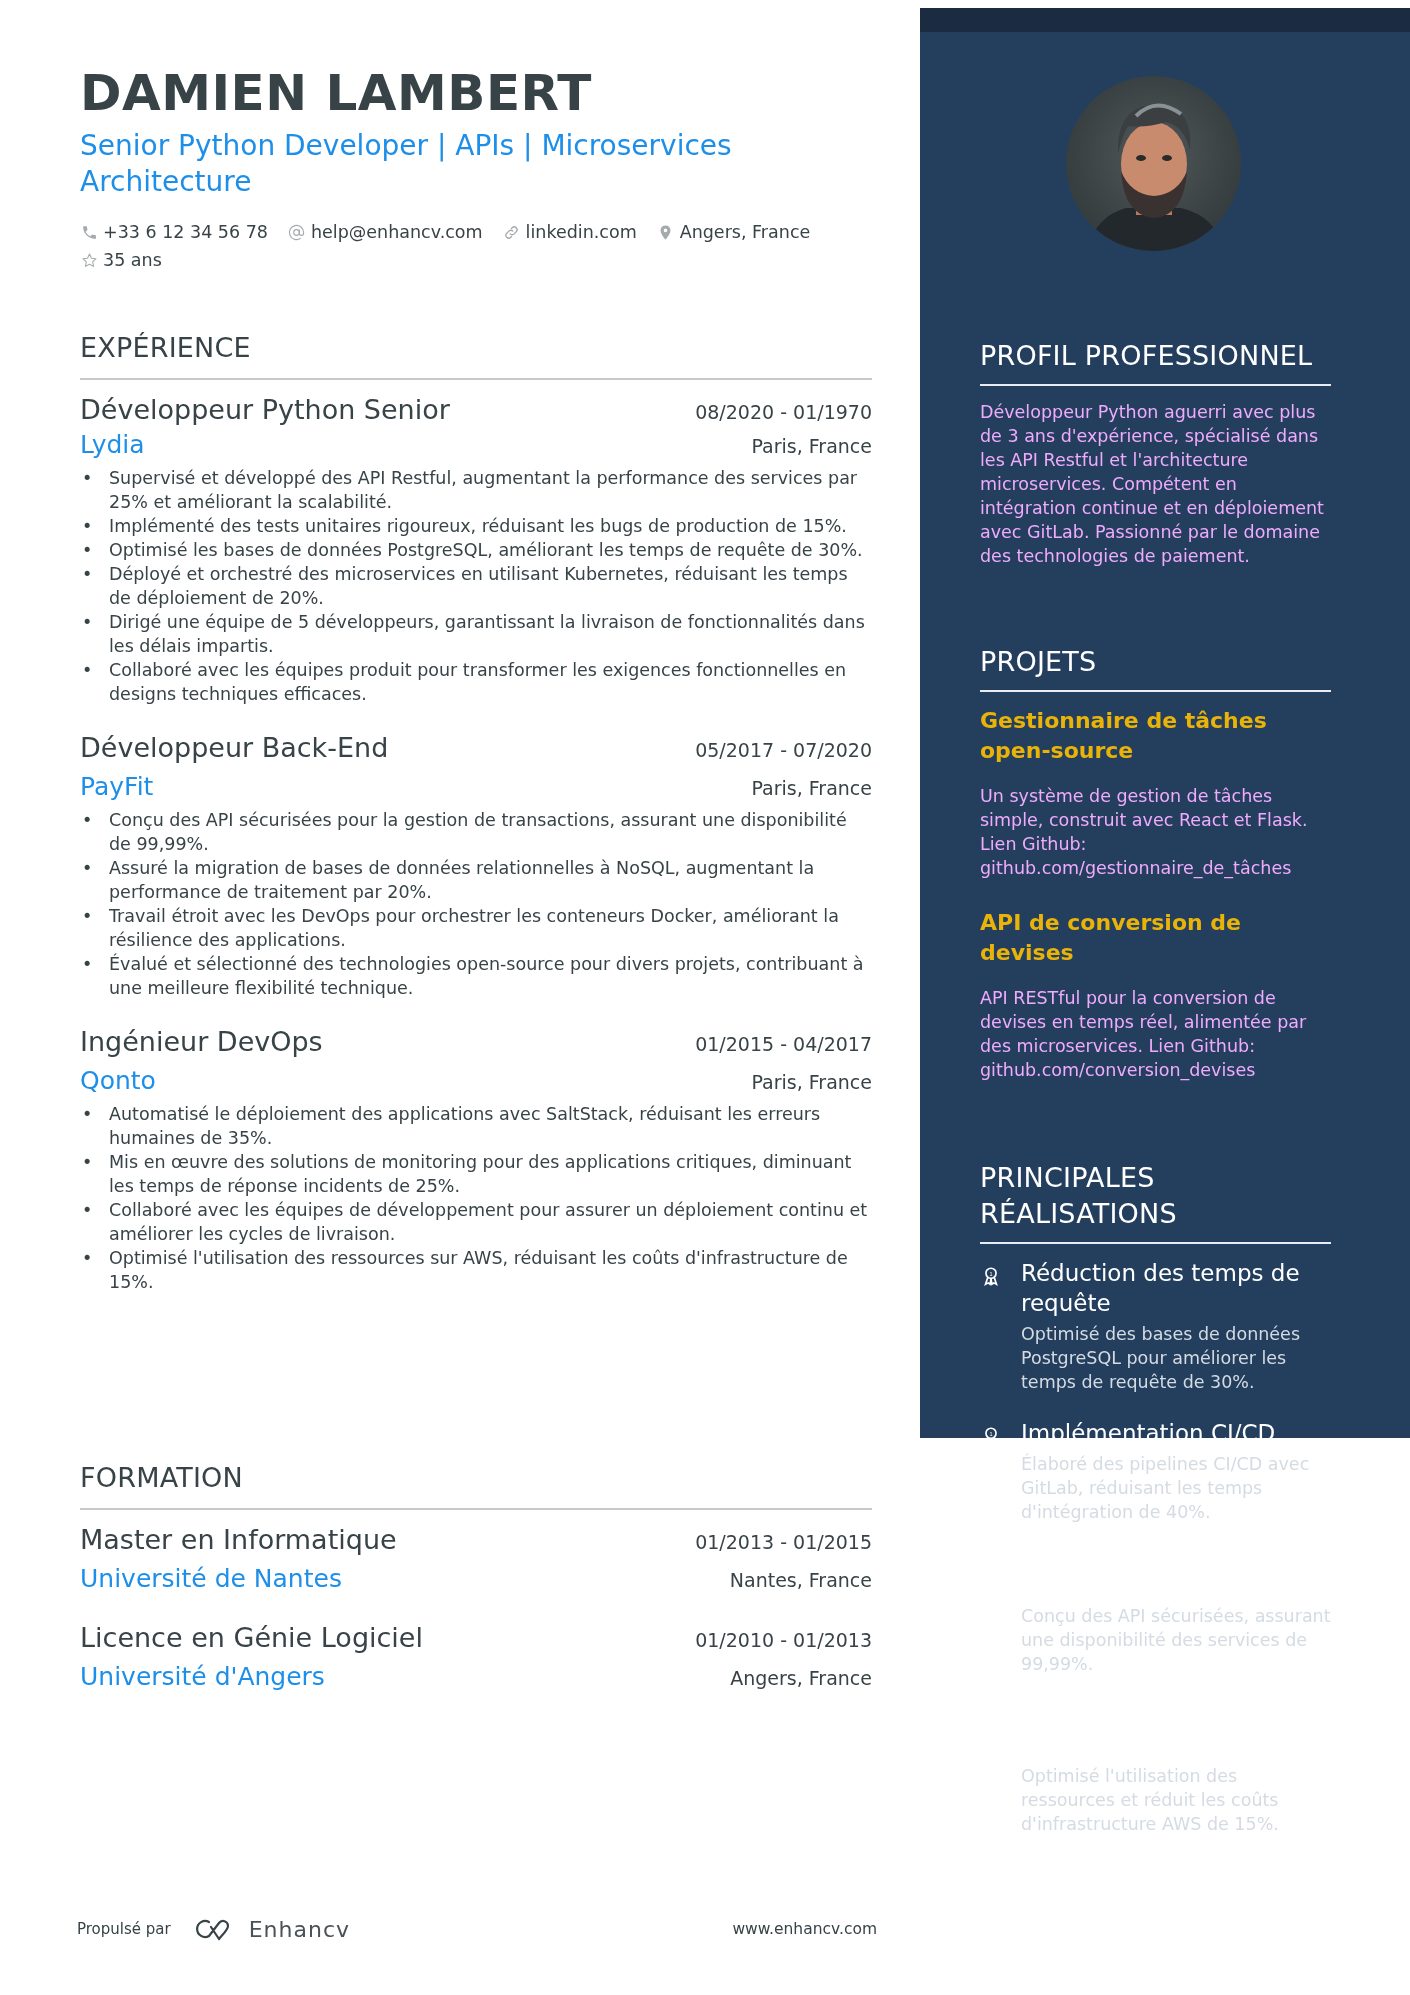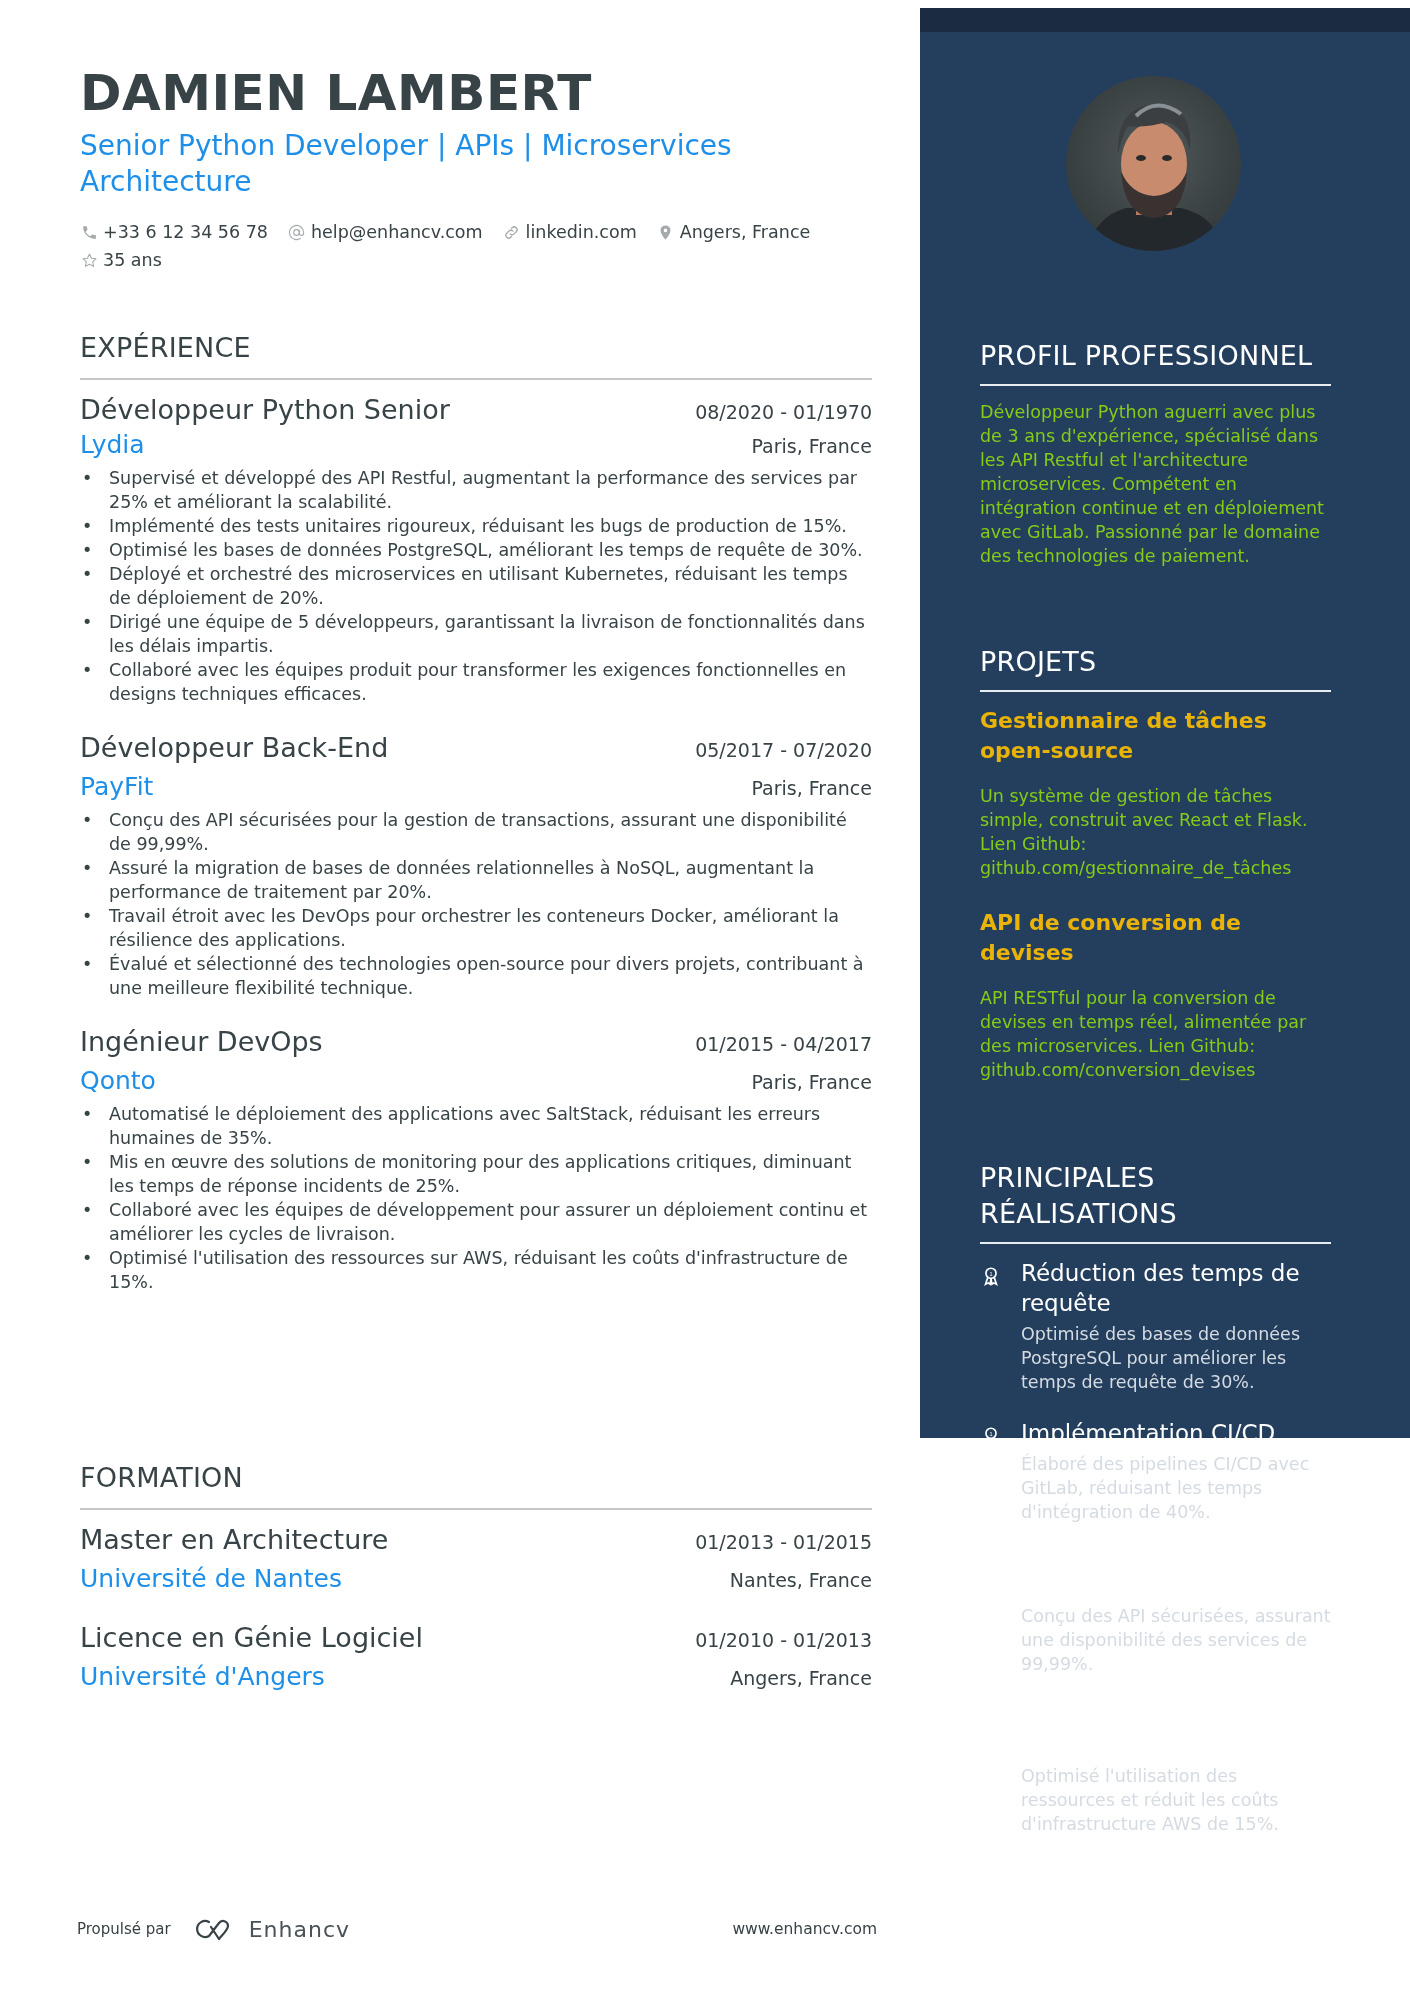--- a/index.html
+++ b/index.html
@@ -37,21 +37,21 @@
   .logo-text { font-family: "DejaVu Sans", sans-serif; font-size: 22px; color: #4a5257; margin-left: 10px; letter-spacing: 1px; }
   .site { position: absolute; right: 0; font-family: "DejaVu Sans", sans-serif; font-size: 15.5px; color: #384347; }
 
   
   .sidebar { position: absolute; left: 920px; top: 8px; width: 490px; height: 1430px; background: #243f5e; color: #fff; }
   .sb-strip { position: absolute; left: 0; top: 0; width: 490px; height: 24px; background: #1b2c42; }
   .photo { position: absolute; left: 146px; top: 68px; width: 175px; height: 175px; border-radius: 50%; overflow: hidden; background: radial-gradient(circle at 50% 45%, #50595a 0%, #3a4143 60%, #2d3335 100%); }
   .sb-sec { position: absolute; left: 60px; width: 351px; }
   .sb-title { font-family: "DejaVu Sans", sans-serif; font-size: 27px; color: #ffffff; line-height: 36px; letter-spacing: 0.2px; }
   .sb-rule { height: 2px; background: #e9edf1; margin-top: 10px; }
-  .sb-text { font-family: "DejaVu Sans", sans-serif; font-size: 17.5px; line-height: 24px; color: #84cc16; }
+  .sb-text { font-family: "DejaVu Sans", sans-serif; font-size: 17.5px; line-height: 24px; color: #f0abfc; }
   .proj-title { font-family: "DejaVu Sans", sans-serif; font-weight: bold; font-size: 22px; line-height: 30px; color: #eab308; }
   .ach { position: relative; padding-left: 41px; }
   .ach .aic { position: absolute; left: 0; top: 7px; width: 22px; height: 22px; color: #ffffff; }
   .ach .aic svg { width: 22px; height: 22px; }
   .ach-title { font-family: "DejaVu Sans", sans-serif; font-size: 23px; line-height: 30px; color: #ffffff; }
   .ach-text { font-family: "DejaVu Sans", sans-serif; font-size: 17.5px; line-height: 24px; color: #d5dbe2; margin-top: 4px; }
 </style>
 </head>
 <body>
 
@@ -163,21 +163,21 @@
       </ul>
     </div>
   </div>
 
   <div class="section" style="top:1460px;">
     <div class="sec-title">FORMATION</div>
     <div class="sec-rule"></div>
 
     <div class="entry" style="margin-top:12px;">
       <div class="row">
-        <div class="role">Master en Architecture</div>
+        <div class="role">Master en Informatique</div>
         <div class="date">01/2013 - 01/2015</div>
       </div>
       <div class="row" style="margin-top:4px;">
         <div class="company">Université de Nantes</div>
         <div class="loc">Nantes, France</div>
       </div>
     </div>
 
     <div class="entry" style="margin-top:24px;">
       <div class="row">

